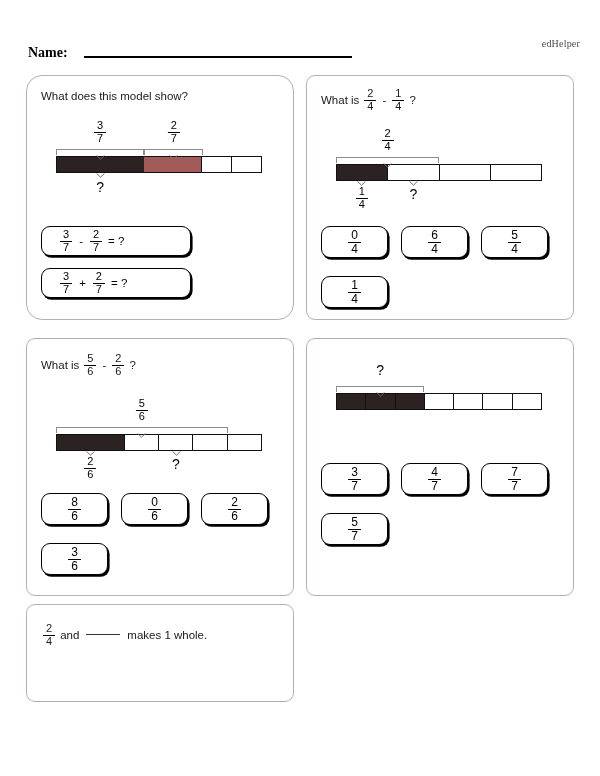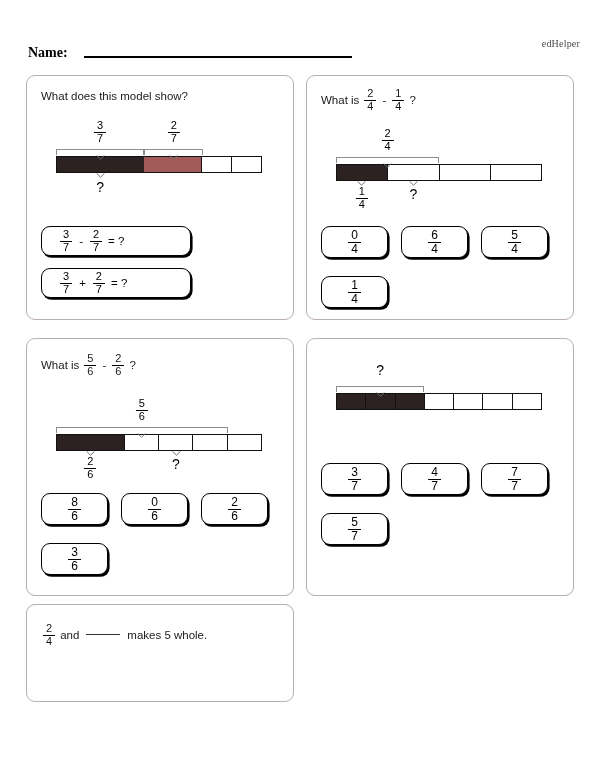--- a/index.html
+++ b/index.html
@@ -44,21 +44,21 @@
     margin-bottom: 2px;
   }
 
   
   .panel {
     position: absolute;
     border: 1.4px solid #b9adb4;
     border-radius: 9px;
     background: #fff;
   }
-  #panel-1 { left: 26px;  top: 75px;  width: 268px; height: 245px; }
+  #panel-1 { left: 26px;  top: 75px;  width: 268px; height: 245px; border-radius: 16px; }
   #panel-2 { left: 306px; top: 75px;  width: 268px; height: 245px; }
   #panel-3 { left: 26px;  top: 338px; width: 268px; height: 258px; }
   #panel-4 { left: 306px; top: 338px; width: 268px; height: 258px; }
   #panel-5 { left: 26px;  top: 604px; width: 268px; height: 98px; }
 
   .prompt {
     position: absolute;
     left: 14px;
     font-size: 11.5px;
     color: #1a1a1a;
@@ -475,15 +475,15 @@
 </div>
 
 <div class="panel" id="panel-5">
   <div class="prompt" style="top:18px;">
     <span class="frac sm">
       <span class="num">2</span>
       <span class="den">4</span>
     </span>
     <span>and</span>
     <span class="blankrule"></span>
-    <span>makes 5 whole.</span>
+    <span>makes 1 whole.</span>
   </div>
 </div>
 
 </body></html>

